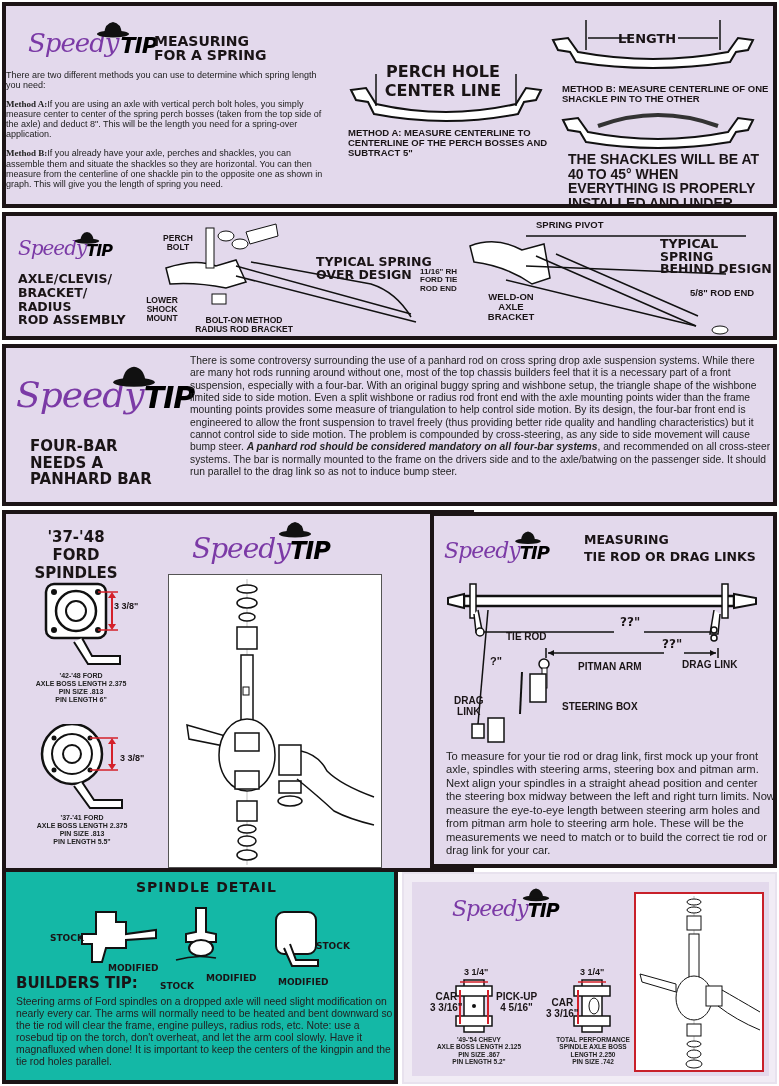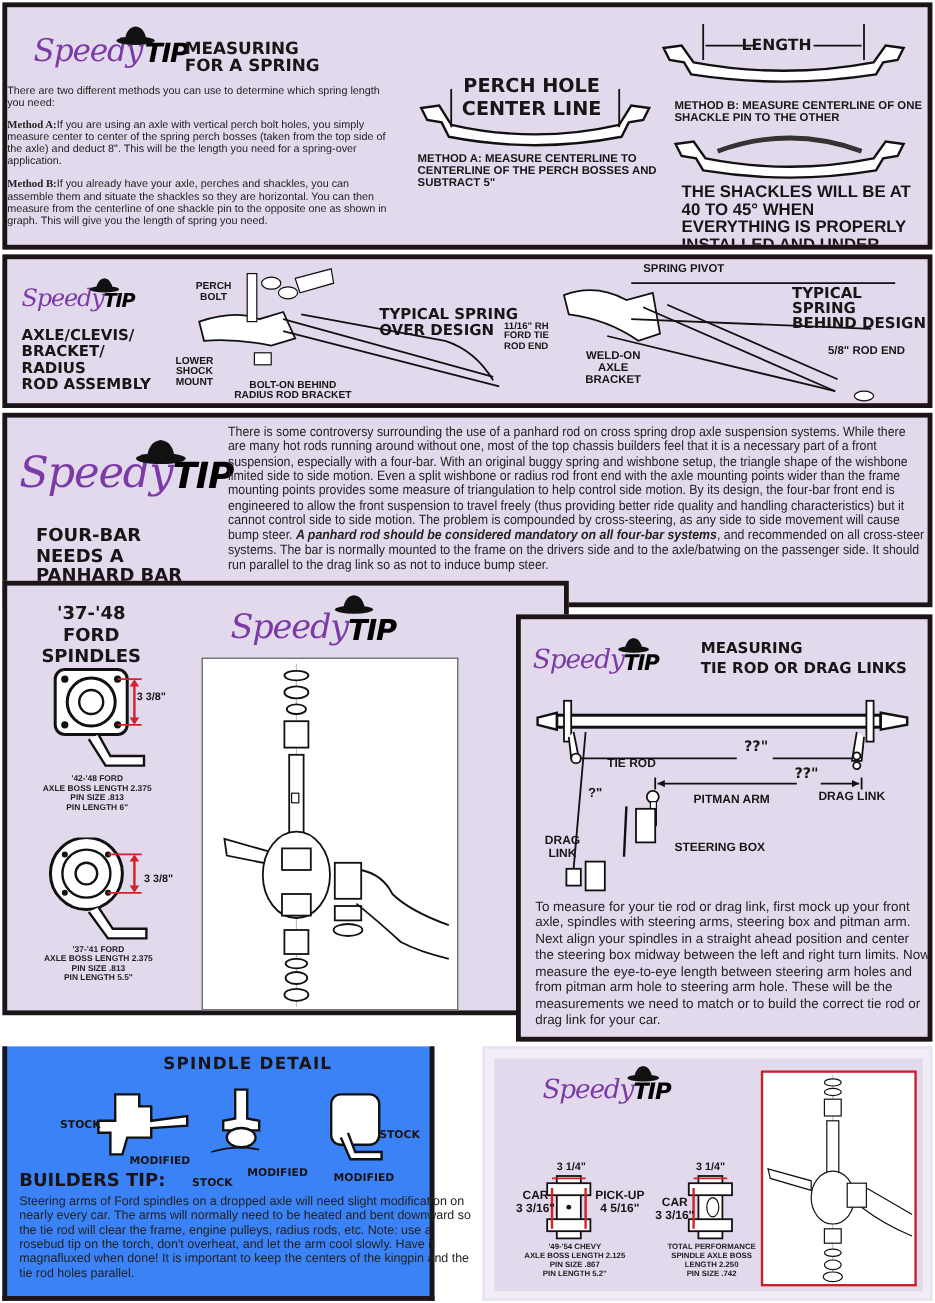--- a/index.html
+++ b/index.html
@@ -89,21 +89,21 @@
     <rect x="50" y="6" width="8" height="40" fill="#fff" stroke="#111"></rect>
     <ellipse cx="70" cy="14" rx="8" ry="5" fill="#fff" stroke="#111"></ellipse>
     <ellipse cx="84" cy="22" rx="8" ry="5" fill="#fff" stroke="#111"></ellipse>
     <path d="M90 10 L120 2 L122 14 L94 22 Z" fill="#fff" stroke="#111"></path>
     <path d="M80 54 L260 100 M80 44 L255 92" stroke="#111" stroke-width="1.5"></path>
     <path d="M95 40 L215 62 Q240 70 255 95" fill="none" stroke="#111" stroke-width="1.5"></path>
     <rect x="56" y="72" width="14" height="10" fill="#fff" stroke="#111"></rect>
   </svg>
   <div class="label" style="left:152px; top:18px; width:40px; text-align:center; font-size:8.5px;">PERCH BOLT</div>
   <div class="label" style="left:136px; top:80px; width:40px; text-align:center; font-size:8.5px;">LOWER SHOCK MOUNT</div>
-  <div class="label" style="left:188px; top:100px; width:100px; text-align:center; font-size:8.5px;">BOLT-ON BEHIND RADIUS ROD BRACKET</div>
+  <div class="label" style="left:188px; top:100px; width:100px; text-align:center; font-size:8.5px;">BOLT-ON METHOD RADIUS ROD BRACKET</div>
   <div class="heading" style="left:310px; top:40px; font-size:12.5px;">
     <div>TYPICAL SPRING</div>
     <div>OVER DESIGN</div>
   </div>
   <div class="label" style="left:414px; top:52px; width:38px; font-size:8px;">11/16" RH FORD TIE ROD END</div>
 
   <svg class="diagram" style="left:460px; top:10px;" width="300" height="110" viewBox="0 0 300 110">
     <path d="M4 20 Q30 10 56 24 L78 18 L84 52 L66 58 Q40 40 8 36 Z" fill="#fff" stroke="#111" stroke-width="1.5"></path>
     <path d="M60 10 L280 10 M60 40 L260 48" stroke="#111" stroke-width="1.5"></path>
     <path d="M70 30 L230 100 M90 28 L232 90" stroke="#111" stroke-width="1.5"></path>
@@ -131,21 +131,21 @@
   <div class="heading" style="left:24px; top:90px; font-size:15px; line-height:1.1;">
     <div>FOUR-BAR</div>
     <div>NEEDS A</div>
     <div>PANHARD BAR</div>
   </div>
   <div class="body-text" style="left:184px; top:6px; width:582px; font-size:11.2px; line-height:1.1; font-family:'Liberation Sans', sans-serif; transform:scaleX(0.92); transform-origin:left top; width:632px;">
     <span>There is some controversy surrounding the use of a panhard rod on cross spring drop axle suspension systems. While there are many hot rods running around without one, most of the top chassis builders feel that it is a necessary part of a front suspension, especially with a four-bar. With an original buggy spring and wishbone setup, the triangle shape of the wishbone limited side to side motion. Even a split wishbone or radius rod front end with the axle mounting points wider than the frame mounting points provides some measure of triangulation to help control side motion. By its design, the four-bar front end is engineered to allow the front suspension to travel freely (thus providing better ride quality and handling characteristics) but it cannot control side to side motion. The problem is compounded by cross-steering, as any side to side movement will cause bump steer. </span><b><i>A panhard rod should be considered mandatory on all four-bar systems</i></b><span>, and recommended on all cross-steer systems. The bar is normally mounted to the frame on the drivers side and to the axle/batwing on the passenger side. It should run parallel to the drag link so as not to induce bump steer.</span>
   </div>
 </div>
 
-<div class="panel" style="left:2px; top:484px; width:472px; height:362px;">
+<div class="panel" style="left:2px; top:510px; width:472px; height:362px;">
   <div class="heading" style="left:20px; top:14px; font-size:15px; text-align:center; width:100px; line-height:1.2;">
     <div>'37-'48 FORD</div>
     <div>SPINDLES</div>
   </div>
   <div class="logo" style="left:186px; top:18px;">
     <span class="speedy" style="font-size:28px;">Speedy</span>
     <span class="tip" style="font-size:24px;">TIP</span>
   </div>
   <svg class="hat" style="left:272px; top:6px;" width="34" height="20" viewBox="0 0 34 20">
     <ellipse cx="17" cy="14" rx="16" ry="3.5" fill="#111"></ellipse>
@@ -266,21 +266,21 @@
   <div class="label" style="left:144px; top:146px; font-size:10px;">PITMAN ARM</div>
   <div class="label" style="left:56px; top:140px; font-size:11px;">?"</div>
   <div class="label" style="left:20px; top:180px; font-size:10px; text-align:center;">
     <div>DRAG</div>
     <div>LINK</div>
   </div>
   <div class="label" style="left:128px; top:186px; font-size:10px;">STEERING BOX</div>
   <div class="body-text" style="left:12px; top:234px; width:330px; font-size:11.2px; line-height:1.2;">To measure for your tie rod or drag link, first mock up your front axle, spindles with steering arms, steering box and pitman arm. Next align your spindles in a straight ahead position and center the steering box midway between the left and right turn limits. Now measure the eye-to-eye length between steering arm holes and from pitman arm hole to steering arm hole. These will be the measurements we need to match or to build the correct tie rod or drag link for your car.</div>
 </div>
 
-<div style="position:absolute; left:2px; top:872px; width:360px; height:212px; background:#3b82f6; border-left:4px solid #1c1416; border-bottom:4px solid #1c1416; border-right:4px solid #1c1416;">
+<div style="position:absolute; left:2px; top:872px; width:396px; height:212px; background:#14b8a6; border-left:4px solid #1c1416; border-bottom:4px solid #1c1416; border-right:4px solid #1c1416;">
   <div class="heading" style="left:130px; top:8px; font-size:14px; letter-spacing:1px;">SPINDLE DETAIL</div>
   <svg class="diagram" style="left:40px; top:32px;" width="300" height="70" viewBox="0 0 300 70">
     <path d="M50 8 L70 8 L70 18 L80 18 L80 30 L110 26 L110 34 L80 36 L80 44 L60 44 L56 58 L46 58 L46 40 L36 40 L36 30 L50 30 Z" fill="#fff" stroke="#111" stroke-width="2"></path>
     <path d="M150 4 L160 4 L160 28 L170 30 L170 38 L140 38 L140 30 L150 28 Z" fill="#fff" stroke="#111" stroke-width="2"></path>
     <ellipse cx="155" cy="44" rx="12" ry="8" fill="#fff" stroke="#111" stroke-width="2"></ellipse>
     <path d="M130 56 Q150 50 170 54" fill="none" stroke="#111" stroke-width="1.5"></path>
     <rect x="230" y="8" width="40" height="42" rx="8" fill="#fff" stroke="#111" stroke-width="2"></rect>
     <path d="M244 40 L250 56 L272 56 L272 62 L246 62 L238 44" fill="#fff" stroke="#111" stroke-width="2"></path>
   </svg>
   <div class="label" style="left:44px; top:62px; font-size:9px; font-family:'DejaVu Sans', sans-serif;">STOCK</div>

